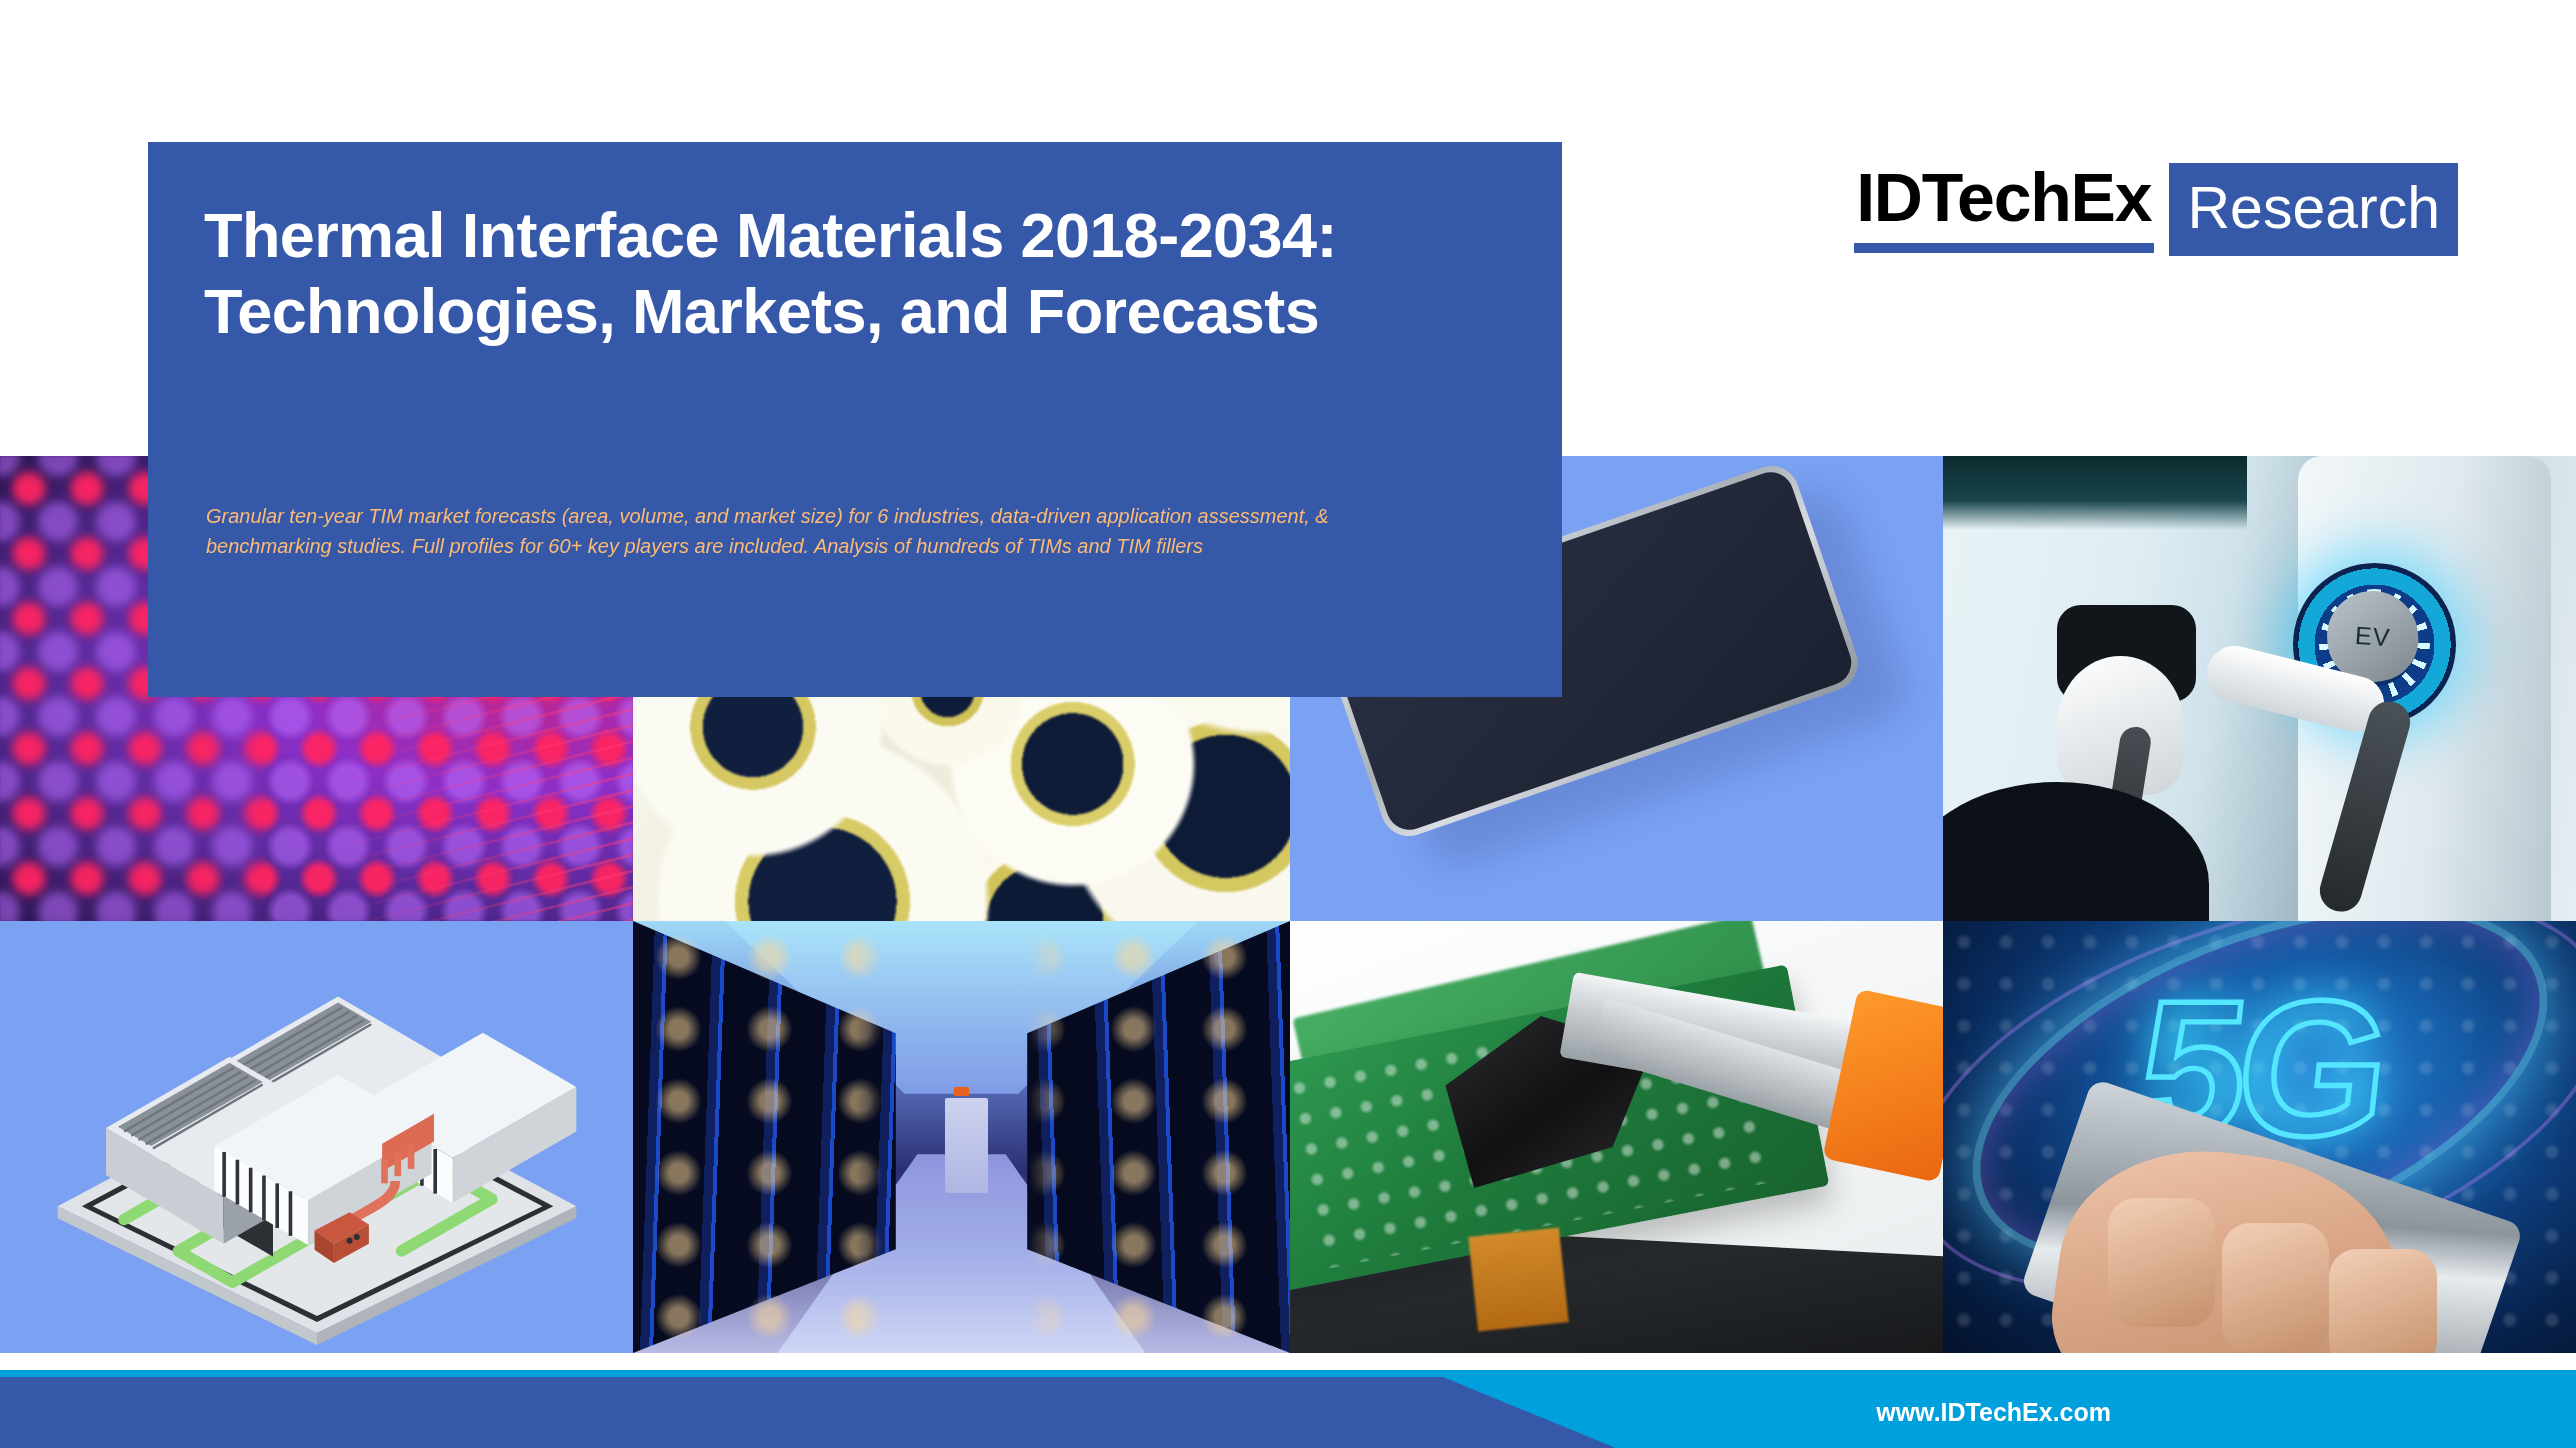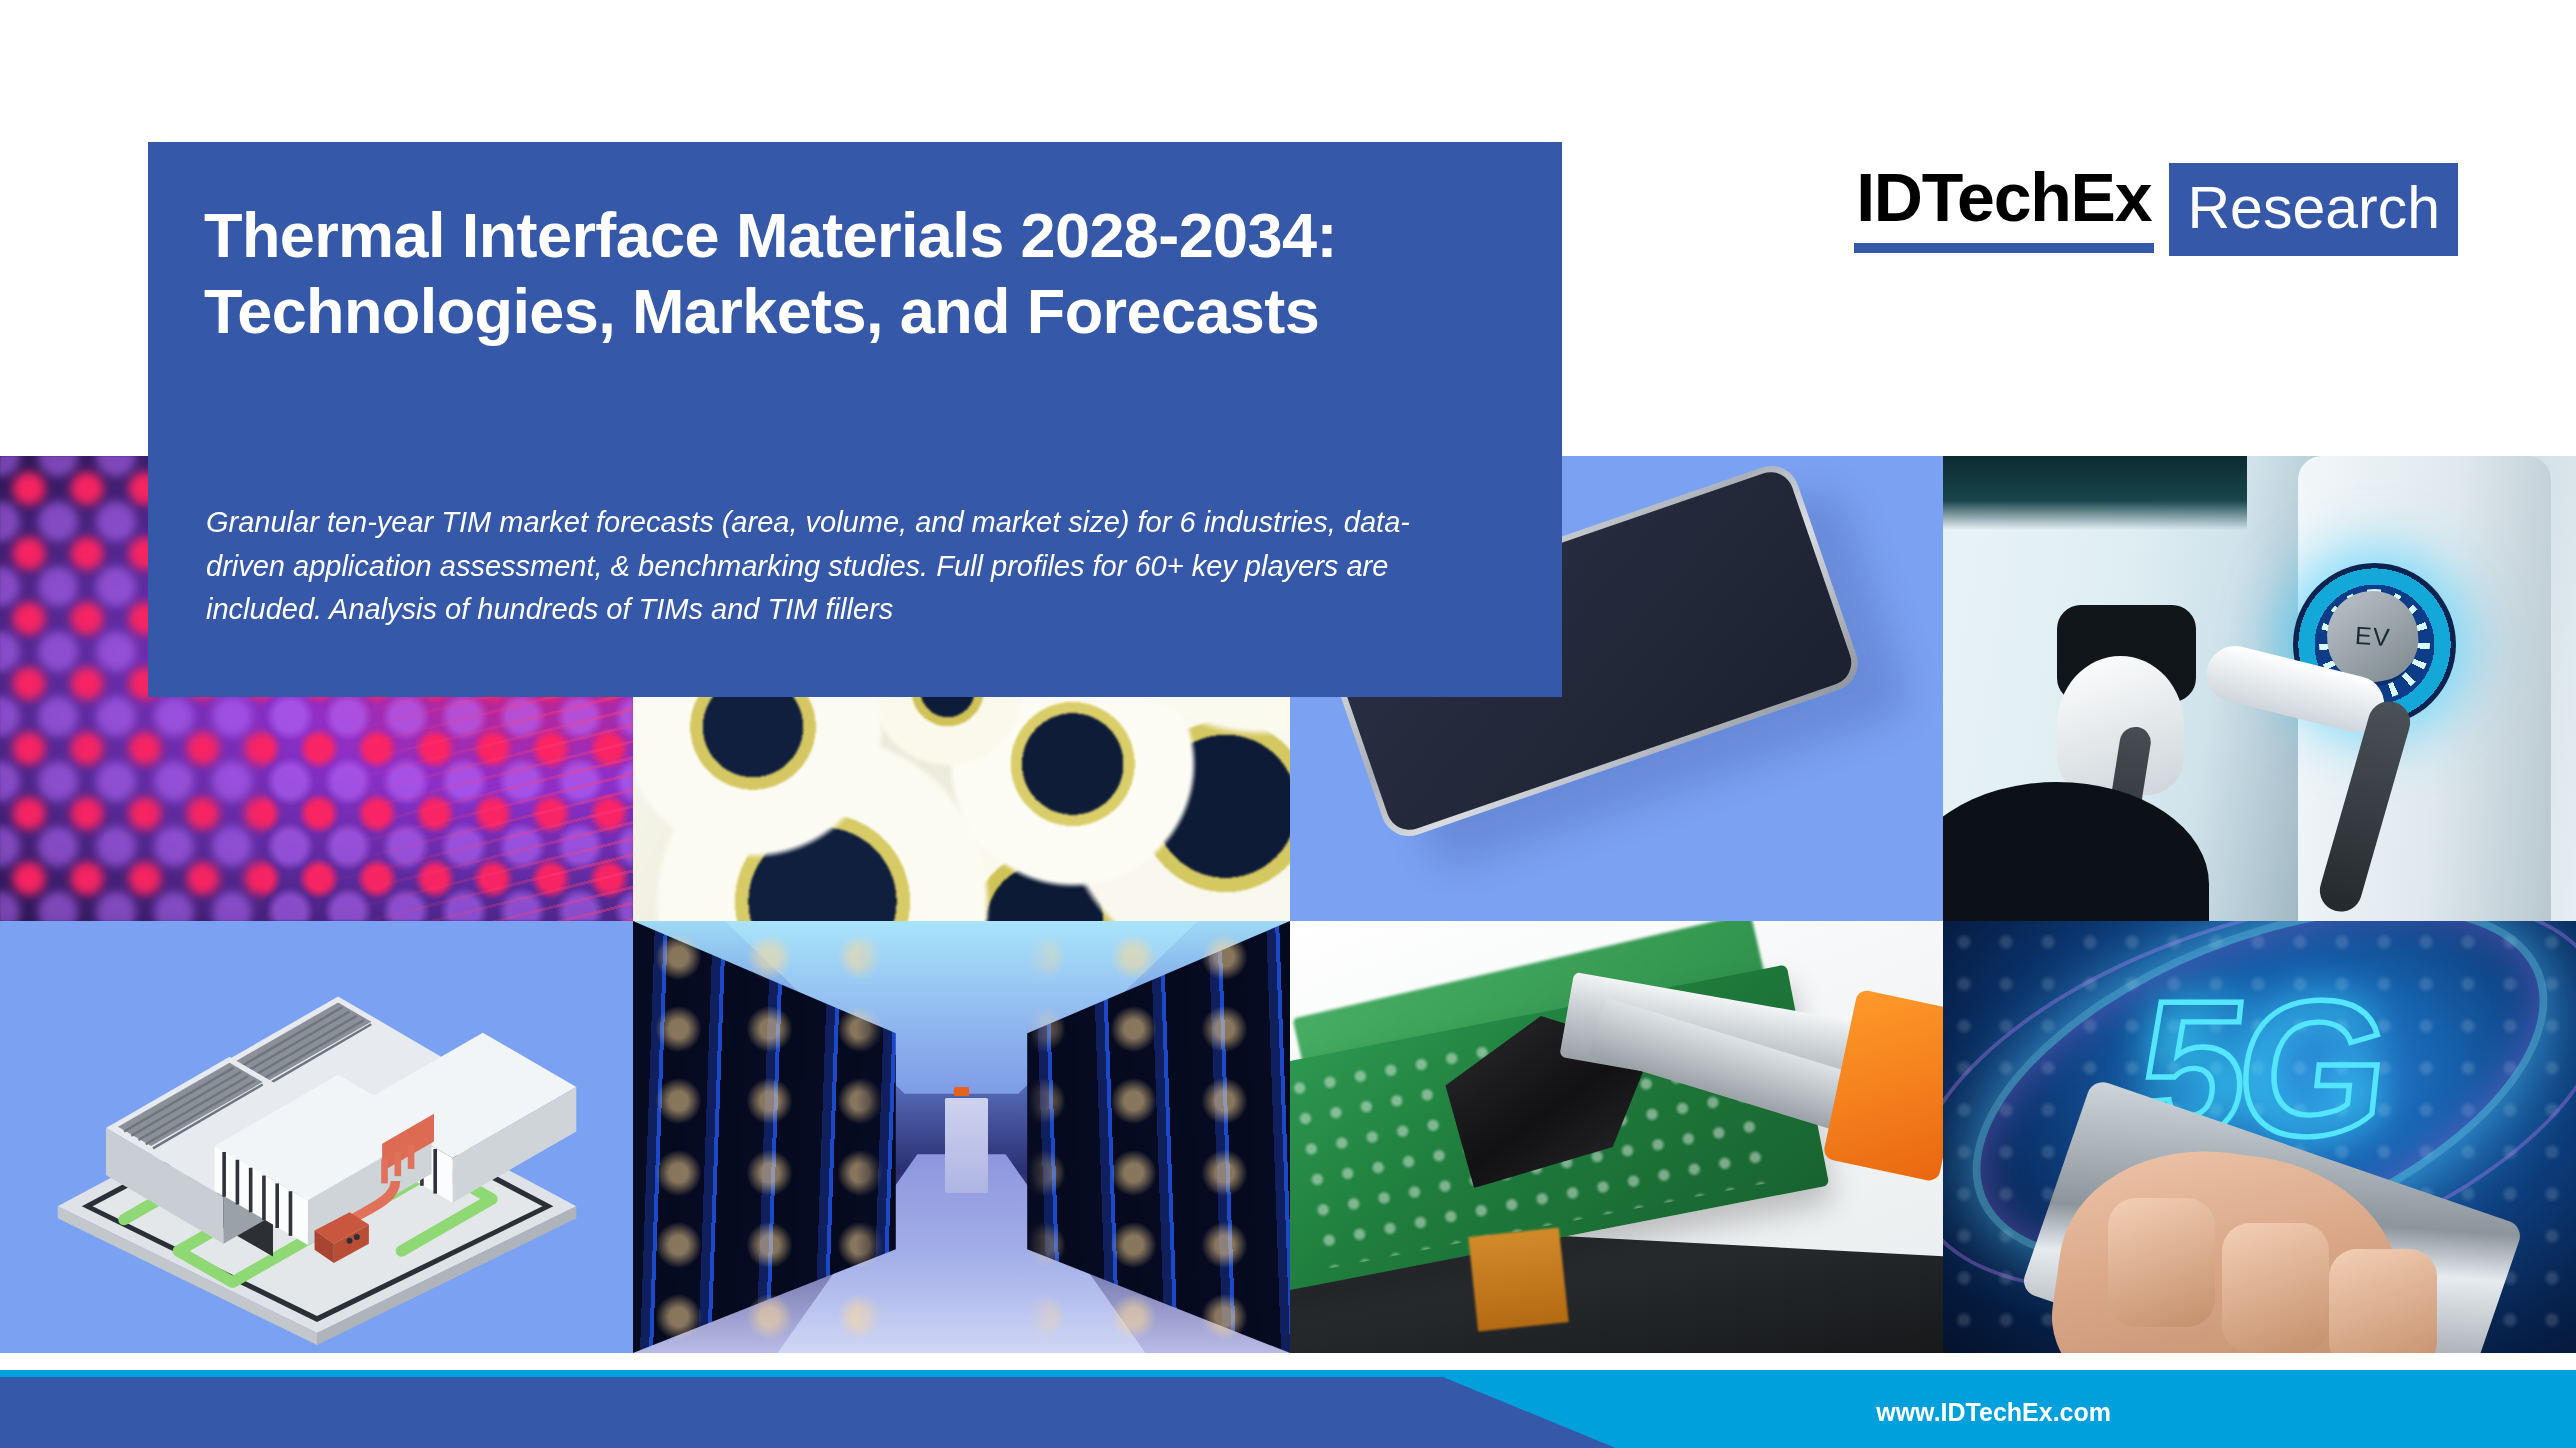--- a/index.html
+++ b/index.html
@@ -172,22 +172,22 @@
      background:linear-gradient(165deg,#cfd6dc 0%,#8d959c 38%,#e6ebef 52%,#6e757b 100%);
      border-radius:15.7px;transform:rotate(19deg);}
   .g5-hand{position:absolute;left:18%;bottom:-16%;width:54%;height:62%;border-radius:46% 46% 34% 34%;
      background:linear-gradient(160deg,#f0c8ae 0%,#dba98a 40%,#b98663 100%);transform:rotate(8deg);}
   .g5-finger{position:absolute;border-radius:28px;background:linear-gradient(160deg,#f3cfb6,#c48f6b);}
 
   
   .titlecard{position:absolute;left:148px;top:142px;width:1414px;height:555px;background:#3558a8;}
   .title{position:absolute;left:56px;top:56px;right:72px;color:#ffffff;font-weight:bold;
      font-size:63px;line-height:1.20;letter-spacing:-0.6px;font-family:"Liberation Sans",sans-serif;}
-  .subtitle{position:absolute;left:58px;top:359px;right:127px;color:#ffffff;font-style:italic;
-     font-size:29px;line-height:1.50;font-family:"Liberation Sans",sans-serif;}
+  .subtitle{position:absolute;left:58px;top:359px;right:127px;color:#fdba74;font-style:italic;
+     font-size:20px;line-height:1.50;font-family:"Liberation Sans",sans-serif;}
 
   
   .logo{position:absolute;right:118px;top:134px;display:flex;align-items:flex-start;margin-top:29px;}
   .logo-left{display:flex;flex-direction:column;align-items:stretch;margin-right:15.7px;}
   .logo-word{font-size:68px;font-weight:bold;color:#000000;line-height:1;letter-spacing:-1.2px;
      font-family:"Liberation Sans",sans-serif;padding:0 2.4px;}
   .logo-rule{height:10.3px;background:#3558a8;margin-top:12px;}
   .logo-box{background:#3558a8;color:#ffffff;font-size:59px;line-height:1;padding:15.7px 18px 18px 18px;
      font-family:"Liberation Sans",sans-serif;}
 
@@ -368,21 +368,21 @@
         <div class="g5-hand"></div>
         <div class="g5-finger" style="left:26%;bottom:6%;width:17%;height:30%;"></div>
         <div class="g5-finger" style="left:44%;bottom:0%;width:17%;height:30%;"></div>
         <div class="g5-finger" style="left:61%;bottom:-4%;width:17%;height:28%;"></div>
       </div>
     </div>
 
   </div>
 
   <div class="titlecard">
-    <div class="title">Thermal Interface Materials 2028-2034: Technologies, Markets, and Forecasts</div>
+    <div class="title">Thermal Interface Materials 2018-2034: Technologies, Markets, and Forecasts</div>
     <div class="subtitle">Granular ten-year TIM market forecasts (area, volume, and market size) for 6 industries, data-driven application assessment, &amp; benchmarking studies. Full profiles for 60+ key players are included. Analysis of hundreds of TIMs and TIM fillers</div>
   </div>
 
   <div class="logo">
     <div class="logo-left">
       <div class="logo-word">IDTechEx</div>
       <div class="logo-rule"></div>
     </div>
     <div class="logo-box">Research</div>
   </div>

